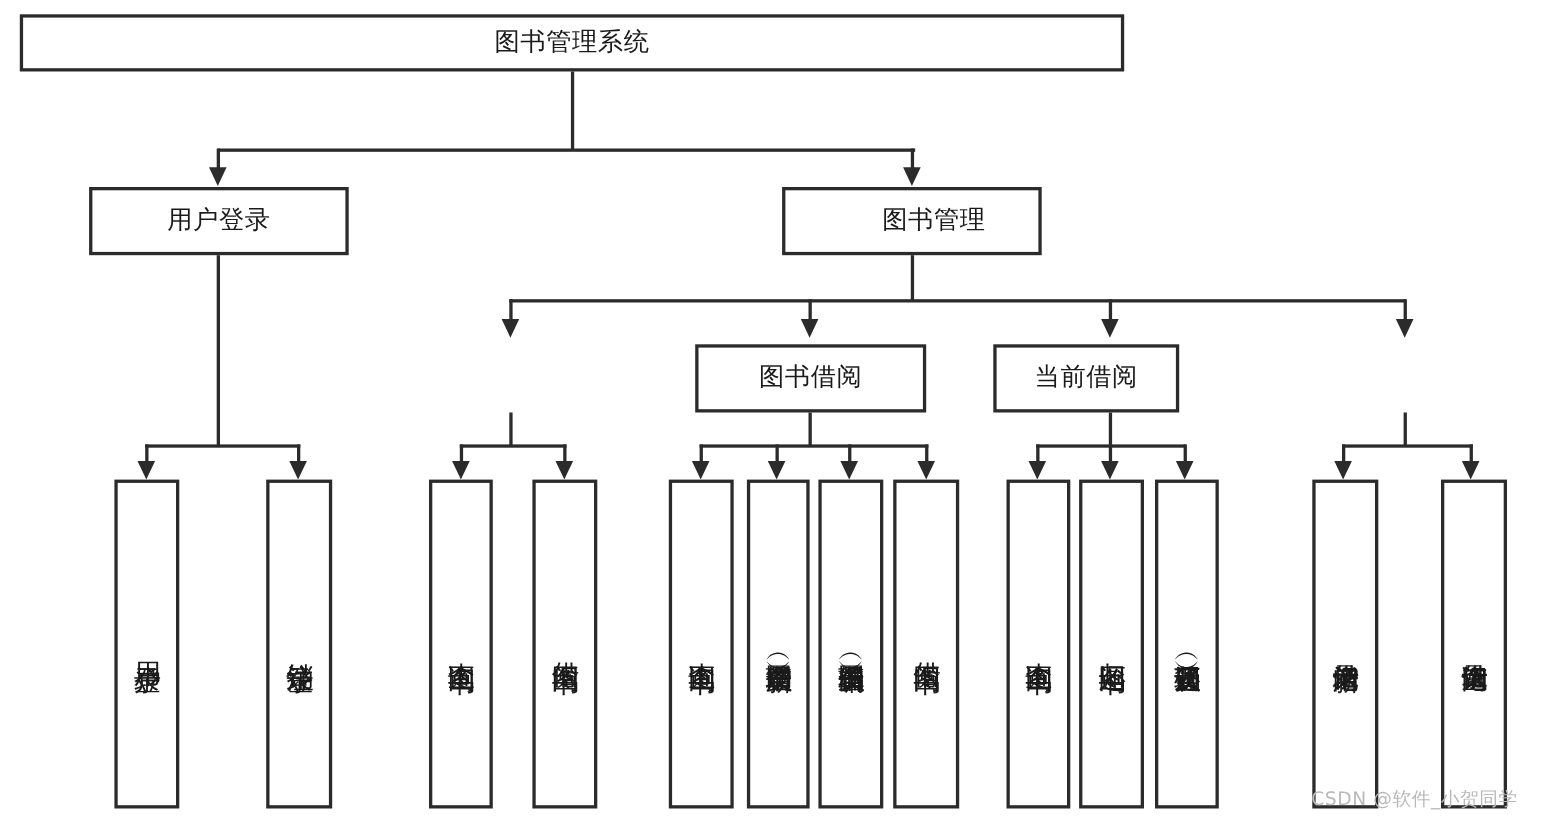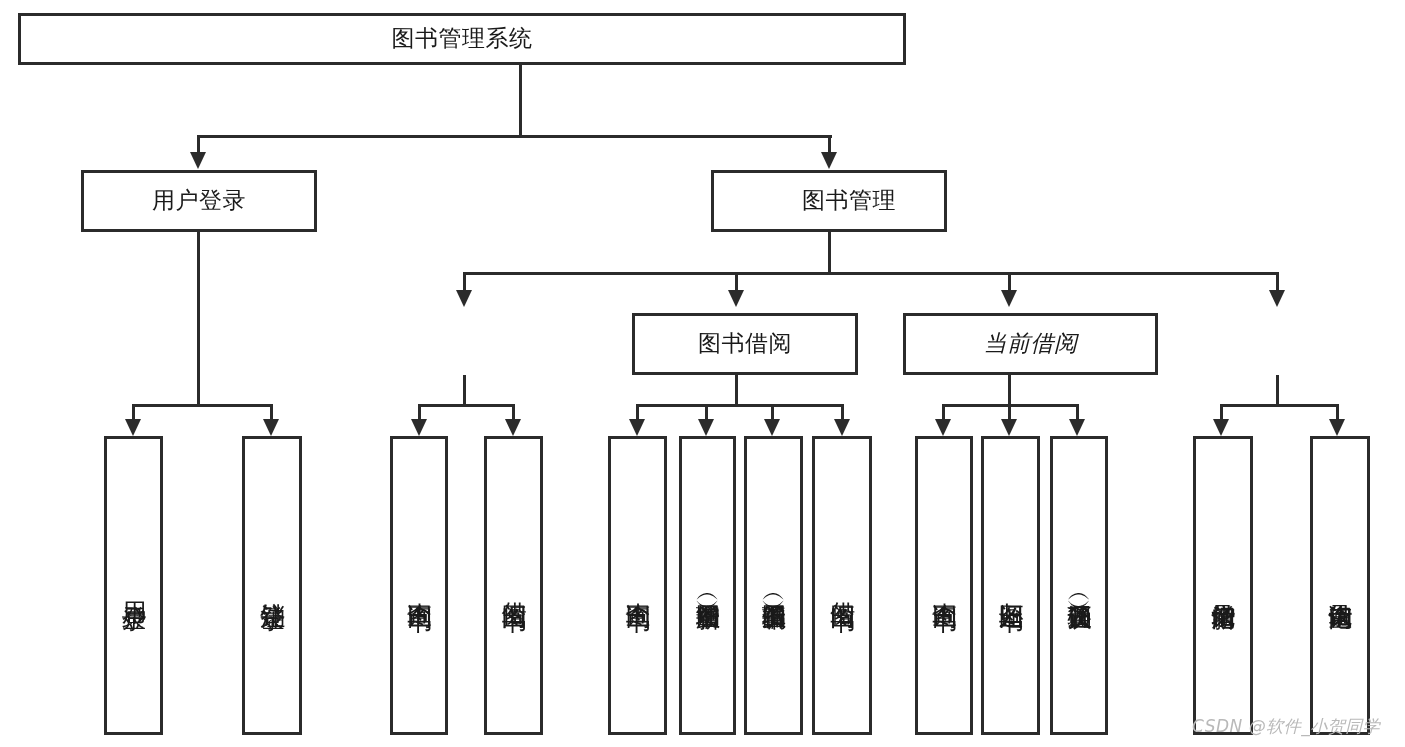--- a/index.html
+++ b/index.html
@@ -85,21 +85,21 @@
     letter-spacing: 0.5px;
     white-space: nowrap;
     font-family: "DejaVu Sans", "Liberation Sans", sans-serif;
   }
 </style>
 </head>
 <body>
 
 <div id="canvas">
 
-  <div class="node root h-node" style="left:18px; top:13px; width:888px; height:52px;">
+  <div class="node root h-node" style="left:18px; top:13px; width:1004px; height:52px;">
     <span class="node-label">图书管理系统</span>
   </div>
 
   <div class="vline" style="left:519px; top:65px; width:3px; height:72px;"></div>
   <div class="hline" style="left:198px; top:135px; width:634px;"></div>
   <div class="vline" style="left:197px; top:135px; height:22px;"></div>
   <div class="arrow" style="left:190px; top:152px;"></div>
   <div class="vline" style="left:828px; top:135px; height:22px;"></div>
   <div class="arrow" style="left:821px; top:152px;"></div>
 
@@ -123,25 +123,25 @@
   <div class="vline" style="left:463px; top:272px; height:22px;"></div>
   <div class="arrow" style="left:456px; top:290px;"></div>
   <div class="vline" style="left:735px; top:272px; height:22px;"></div>
   <div class="arrow" style="left:728px; top:290px;"></div>
   <div class="vline" style="left:1008px; top:272px; height:22px;"></div>
   <div class="arrow" style="left:1001px; top:290px;"></div>
   <div class="vline" style="left:1276px; top:272px; height:22px;"></div>
   <div class="arrow" style="left:1269px; top:290px;"></div>
 
 
-  <div class="node h-node" style="left:632px; top:313px; width:226px; height:62px;">
+  <div class="node h-node" style="left:632px; top:313px; width:210px; height:62px;">
     <span class="node-label">图书借阅</span>
   </div>
 
-  <div class="node h-node" style="left:903px; top:313px; width:255px; height:62px;font-style:italic;">
+  <div class="node h-node" style="left:903px; top:313px; width:169px; height:62px;">
     <span class="node-label">当前借阅</span>
   </div>
 
 
   <div class="vline" style="left:463px; top:375px; height:31px;"></div>
   <div class="hline" style="left:418px; top:404px; width:97px;"></div>
   <div class="vline" style="left:418px; top:404px; height:17px;"></div>
   <div class="arrow" style="left:411px; top:419px;"></div>
   <div class="vline" style="left:512px; top:404px; height:17px;"></div>
   <div class="arrow" style="left:505px; top:419px;"></div>
@@ -218,15 +218,15 @@
   </div>
 
   <div class="node v-node tall" style="left:1193px; top:436px; width:60px; height:299px;">
     <span class="node-label">新增借阅记录</span>
   </div>
 
   <div class="node v-node tall" style="left:1310px; top:436px; width:60px; height:299px;">
     <span class="node-label">查询借阅记录</span>
   </div>
 
-  <div class="watermark" style="left:1192px; top:715px;font-style:italic;">CSDN @软件_小贺同学</div>
+  <div class="watermark" style="left:1192px; top:715px;">CSDN @软件_小贺同学</div>
 
 </div>
 
 </body></html>

